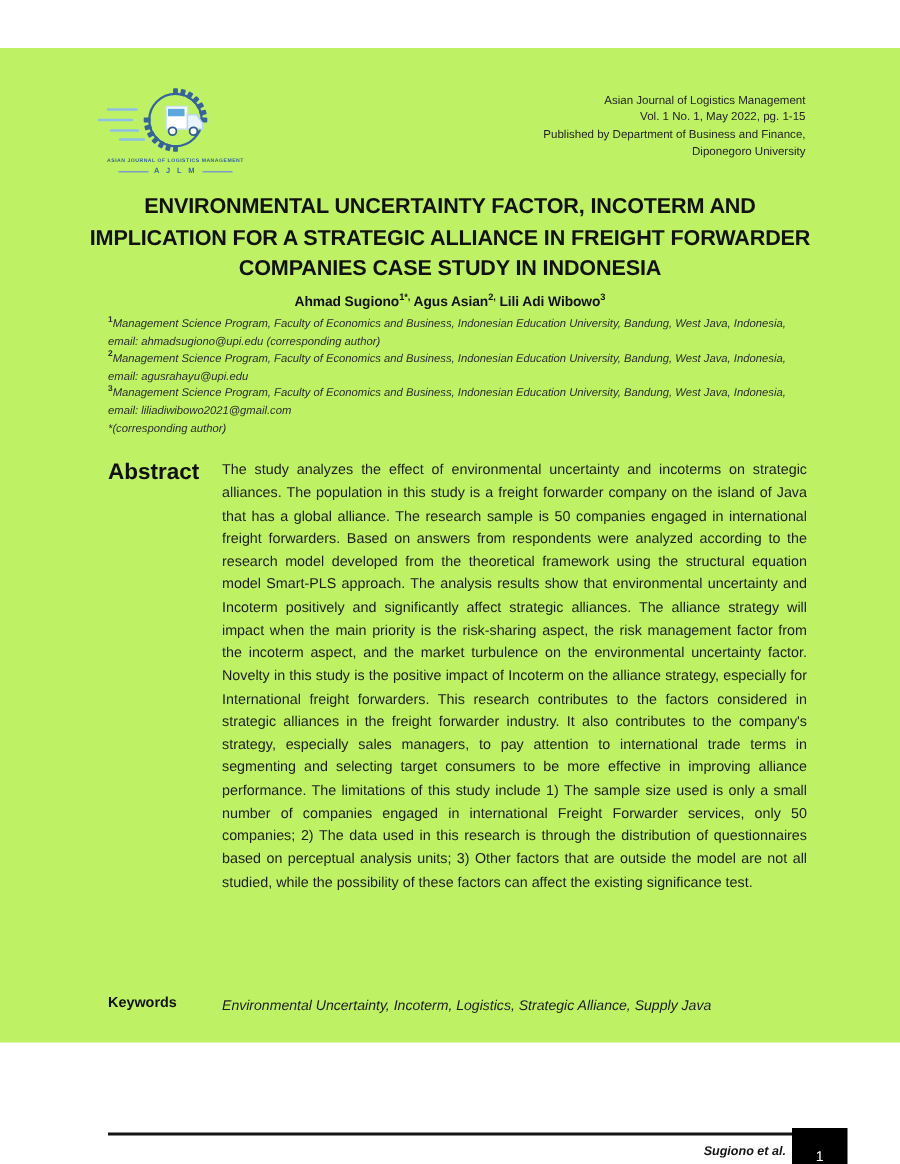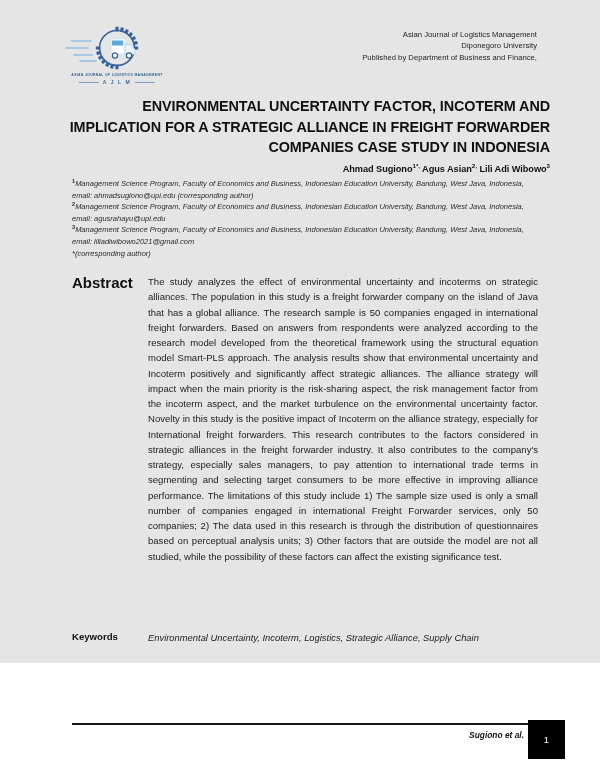--- a/index.html
+++ b/index.html
@@ -13,21 +13,22 @@
     position: relative;
     font-family: "Liberation Sans", sans-serif;
     color: #1a1a1a;
     overflow: hidden;
   }
   .page {
     position: absolute;
     inset: 0;
     width: 600px;
     height: 663px;
-    background: #e5e5e5;
+    background: #bef264;
+    margin-top: 32px;
   }
 
   
   .header {
     position: absolute;
     left: 0;
     top: 26px;
     width: 600px;
     height: 74px;
   }
@@ -84,21 +85,21 @@
     color: #242424;
   }
   .journal-meta div { white-space: nowrap; }
 
   
   .title-block {
     position: absolute;
     left: 50px;
     top: 96px;
     width: 500px;
-    text-align: right;
+    text-align: center;
   }
   .paper-title {
     font-size: 14.4px;
     font-weight: bold;
     line-height: 20.5px;
     letter-spacing: -0.1px;
     color: #111111;
     margin: 0;
   }
   .authors {
@@ -280,22 +281,23 @@
       <div class="logo-caption">ASIAN JOURNAL OF LOGISTICS MANAGEMENT</div>
       <div class="logo-sub">
         <span class="rule"></span>
         <span class="acronym">A J L M</span>
         <span class="rule"></span>
       </div>
     </div>
 
     <div class="journal-meta">
       <div>Asian Journal of Logistics Management</div>
+      <div>Vol. 1 No. 1,  May 2022, pg. 1-15</div>
+      <div>Published by Department of Business and Finance,</div>
       <div>Diponegoro University</div>
-      <div>Published by Department of Business and Finance,</div>
     </div>
   </div>
 
   <div class="title-block">
     <h1 class="paper-title">ENVIRONMENTAL UNCERTAINTY FACTOR, INCOTERM AND IMPLICATION FOR A STRATEGIC ALLIANCE IN FREIGHT FORWARDER COMPANIES CASE STUDY IN INDONESIA</h1>
     <div class="authors">
       <span>Ahmad Sugiono</span><sup>1*,</sup>
       <span>Agus Asian</span><sup>2,</sup>
       <span>Lili Adi Wibowo</span><sup>3</sup>
     </div>
@@ -308,21 +310,21 @@
     <p class="corresponding-note">*(corresponding author)</p>
   </div>
 
   <div class="abstract-row">
     <div class="abstract-label">Abstract</div>
     <div class="abstract-body">The study analyzes the effect of environmental uncertainty and incoterms on strategic alliances. The population in this study is a freight forwarder company on the island of Java that has a global alliance. The research sample is 50 companies engaged in international freight forwarders. Based on answers from respondents were analyzed according to the research model developed from the theoretical framework using the structural equation model Smart-PLS approach. The analysis results show that environmental uncertainty and Incoterm positively and significantly affect strategic alliances. The alliance strategy will impact when the main priority is the risk-sharing aspect, the risk management factor from the incoterm aspect, and the market turbulence on the environmental uncertainty factor. Novelty in this study is the positive impact of Incoterm on the alliance strategy, especially for International freight forwarders. This research contributes to the factors considered in strategic alliances in the freight forwarder industry. It also contributes to the company's strategy, especially sales managers, to pay attention to international trade terms in segmenting and selecting target consumers to be more effective in improving alliance performance. The limitations of this study include 1) The sample size used is only a small number of companies engaged in international Freight Forwarder services, only 50 companies; 2) The data used in this research is through the distribution of questionnaires based on perceptual analysis units; 3) Other factors that are outside the model are not all studied, while the possibility of these factors can affect the existing significance test.</div>
   </div>
 
   <div class="keywords-row">
     <div class="keywords-label">Keywords</div>
-    <div class="keywords-body">Environmental Uncertainty, Incoterm, Logistics, Strategic Alliance, Supply Chain</div>
+    <div class="keywords-body">Environmental Uncertainty, Incoterm, Logistics, Strategic Alliance, Supply Java</div>
   </div>
 
   <div class="footer">
     <div class="footer-rule"></div>
     <div class="footer-author">Sugiono et al.</div>
     <div class="page-number-box">1</div>
   </div>
 
 </div>
 

